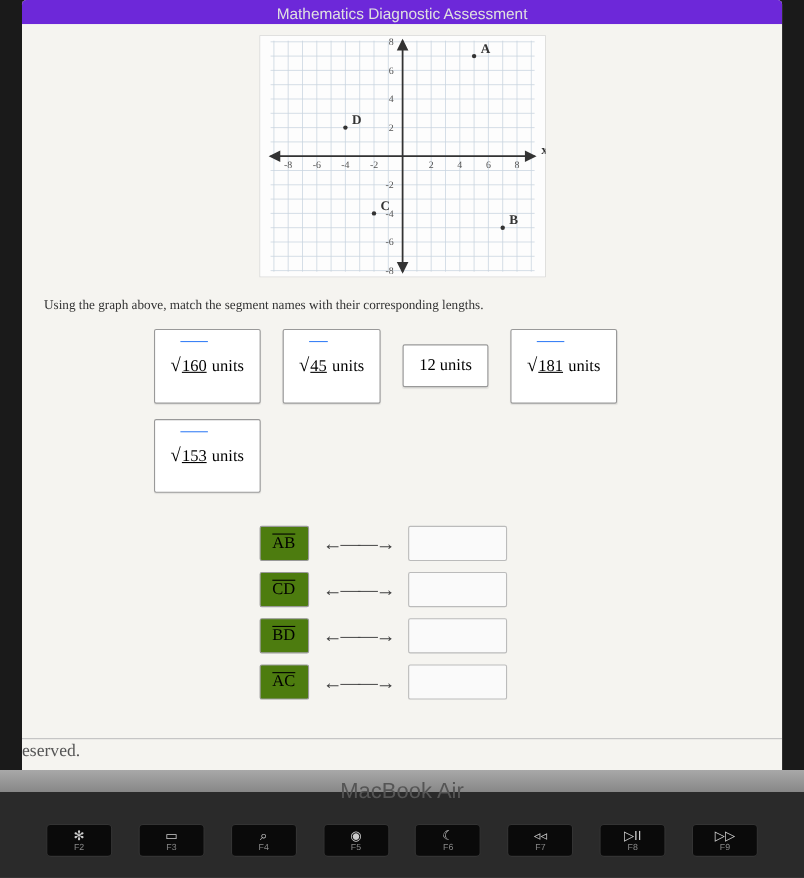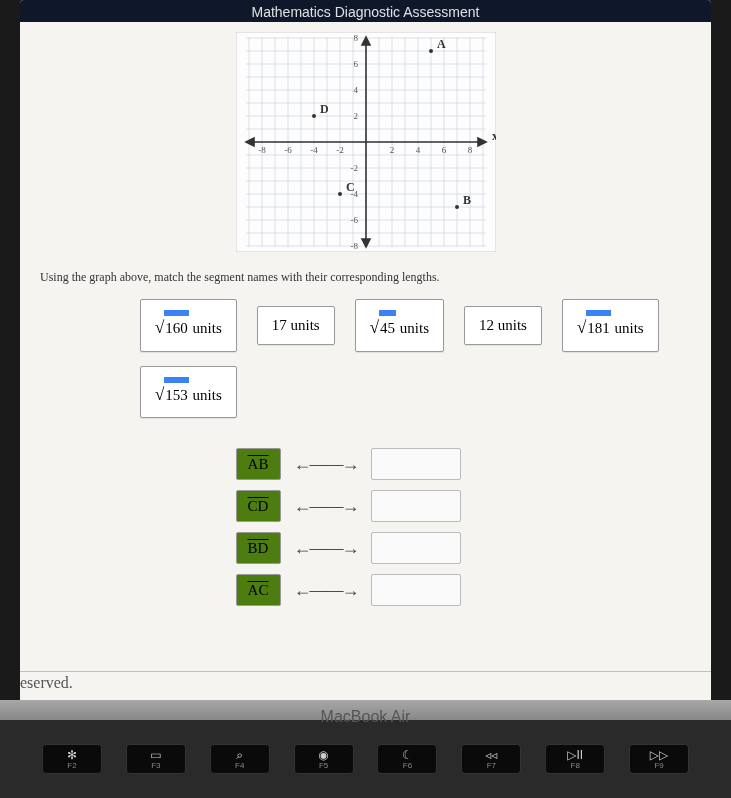--- a/index.html
+++ b/index.html
@@ -15,21 +15,21 @@
       position: absolute;
       top: 0;
       left: 20px;
       right: 20px;
       height: 700px;
       background: #f0eeea;
       border-radius: 4px 4px 0 0;
       overflow: hidden;
     }
     .header-bar {
-      background: #0f172a;
+      background: #6d28d9;
       color: #e0e0e0;
       padding: 4px 0;
       text-align: center;
       font-family: Arial, sans-serif;
       font-size: 14px;
       height: 22px;
     }
     .content {
       background: #f5f4f0;
       height: 678px;
@@ -131,21 +131,21 @@
       top: 700px;
       left: 0;
       right: 0;
       height: 98px;
       background: linear-gradient(to bottom, #a8a8a8 0%, #888 20%, #2a2a2a 20%, #2a2a2a 100%);
     }
     .macbook-label {
       text-align: center;
       color: #555;
       font-family: -apple-system, Helvetica, Arial, sans-serif;
-      font-size: 16px;
+      font-size: 20px;
       padding-top: 8px;
     }
     .fn-keys {
       display: flex;
       justify-content: space-around;
       padding: 18px 30px 0 30px;
     }
     .fn-key {
       background: #0a0a0a;
       border: 1px solid #333;
@@ -161,23 +161,24 @@
       font-family: Arial, sans-serif;
     }
     .fn-key .sym { font-size: 12px; line-height: 1; }
     .fn-key .lab { font-size: 8px; color: #888; }
     .sqrt-span {
       display: inline-flex;
       align-items: baseline;
     }
     .sqrt-sym { font-size: 17px; }
     .radicand {
-      border-top: 6px solid #3b82f6;
-      padding: 4px 1px;
+      border-top: 1px solid #3b82f6;
+      padding: 14px 1px;
       line-height: 1.1;
+      text-decoration: underline;
     }
   </style>
 </head>
 <body>
 
 <div class="screen">
   <div class="header-bar">
     <span>Mathematics Diagnostic Assessment</span>
   </div>
   <div class="content">
@@ -265,21 +266,20 @@
       </svg>
     </div>
 
     <div class="instruction">Using the graph above, match the segment names with their corresponding lengths.</div>
 
     <div class="options-row" id="opt-row1">
         <div class="option-tile"><span class="sqrt-span">
             <span class="sqrt-sym">√</span>
             <span class="radicand">160</span>
           </span><span> units</span></div>
-        <div class="option-tile">17 units</div>
         <div class="option-tile"><span class="sqrt-span">
             <span class="sqrt-sym">√</span>
             <span class="radicand">45</span>
           </span><span> units</span></div>
         <div class="option-tile">12 units</div>
         <div class="option-tile"><span class="sqrt-span">
             <span class="sqrt-sym">√</span>
             <span class="radicand">181</span>
           </span><span> units</span></div>
       </div>

